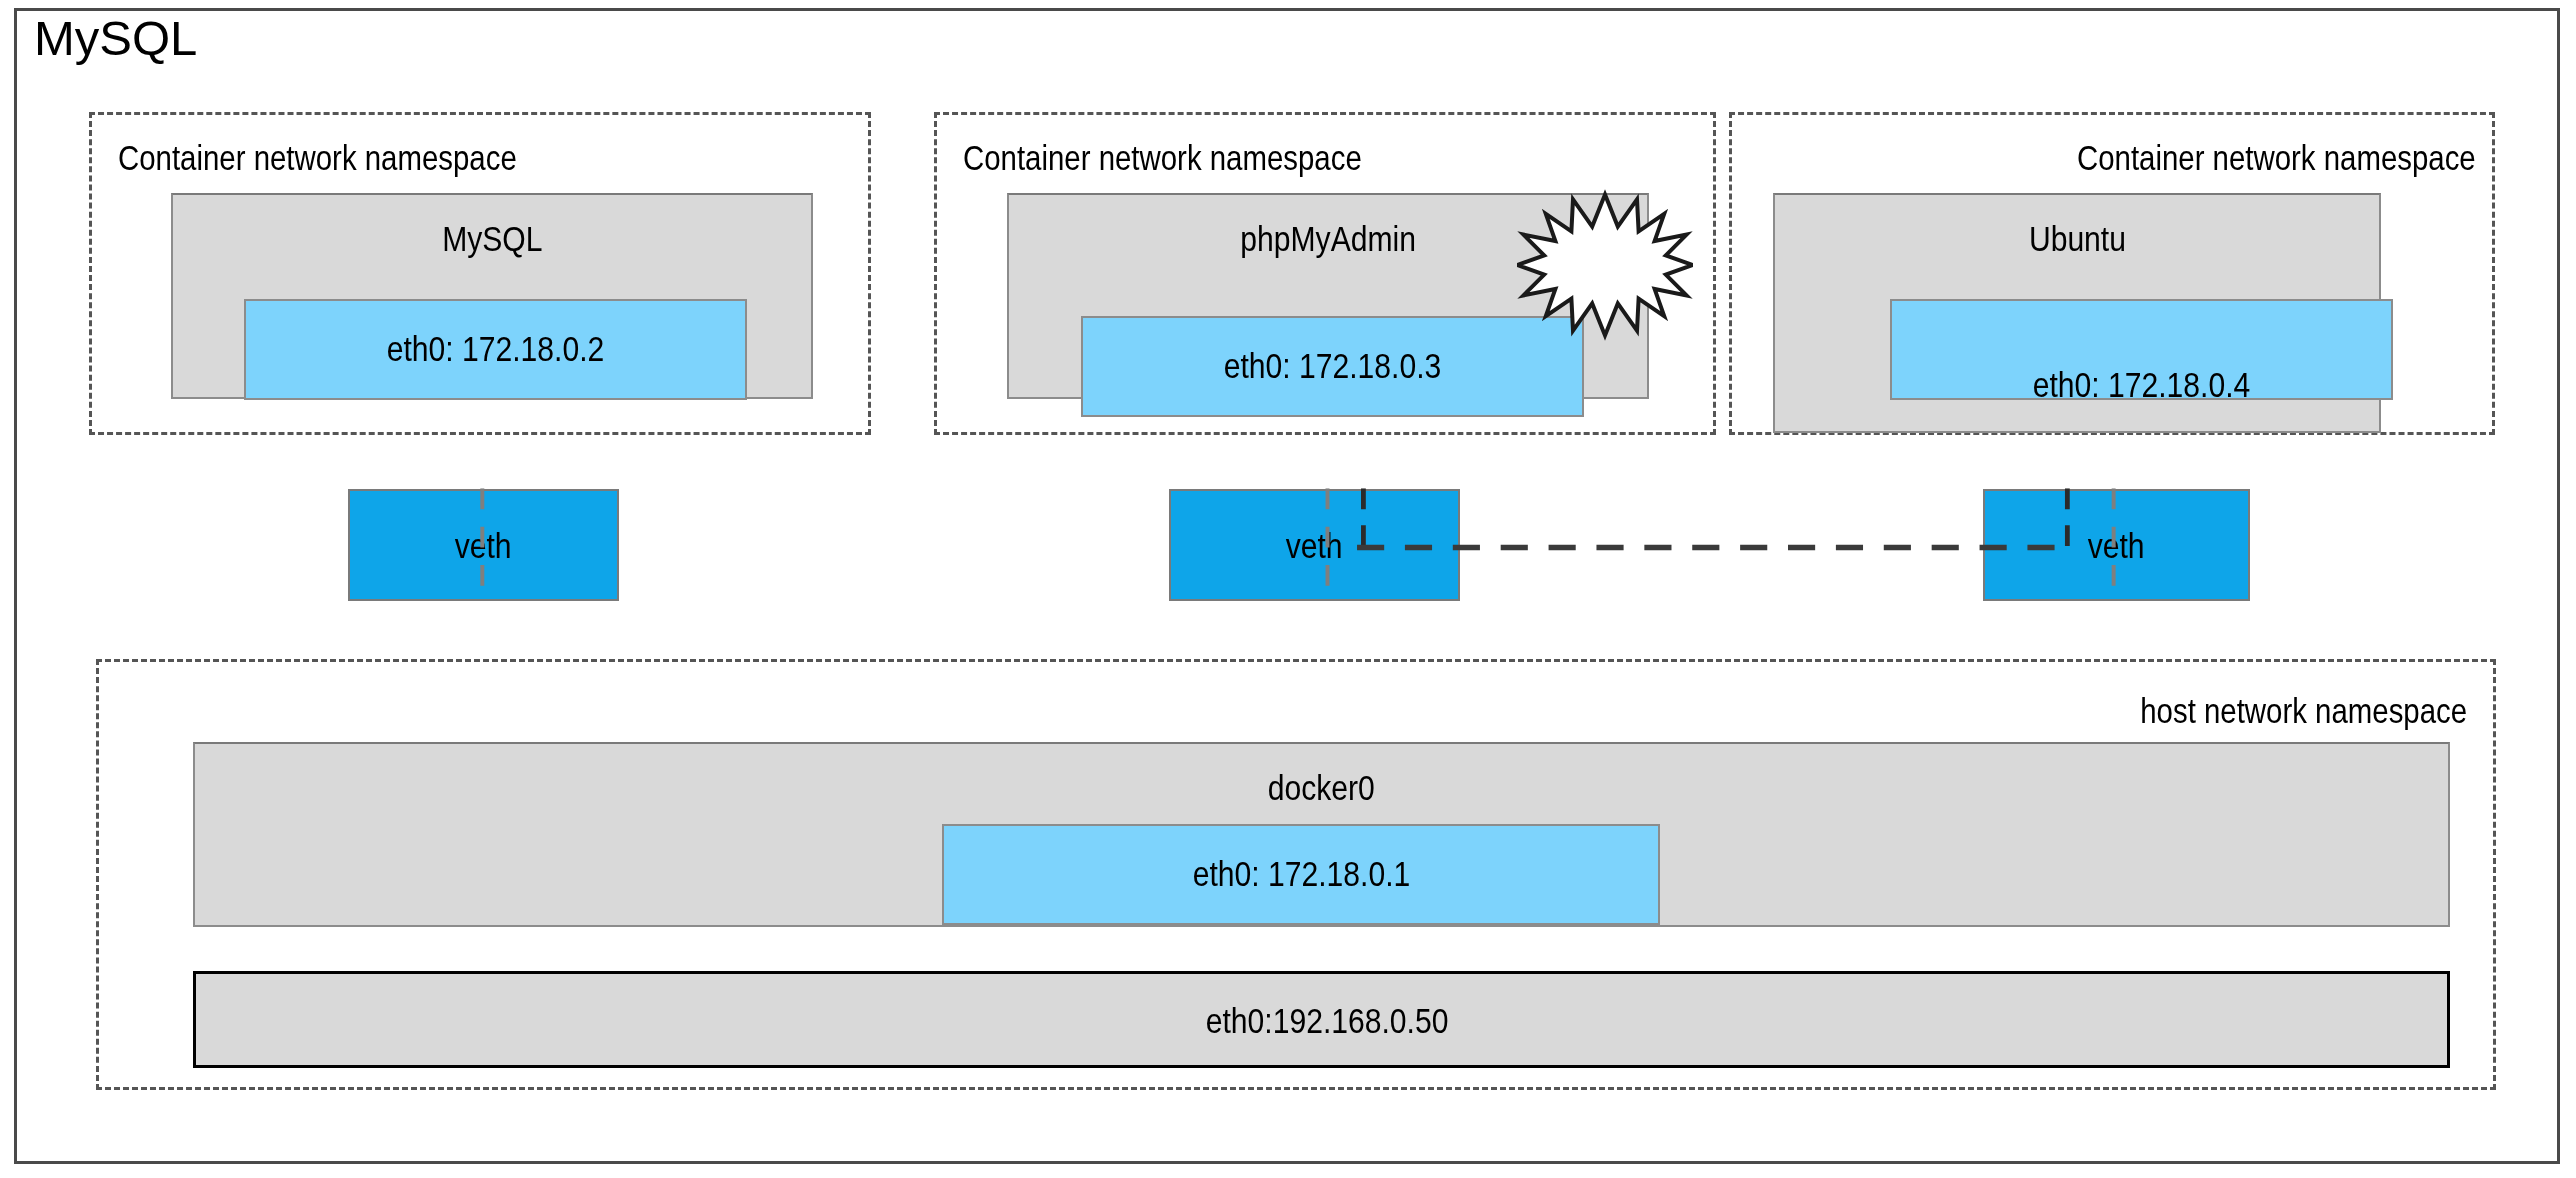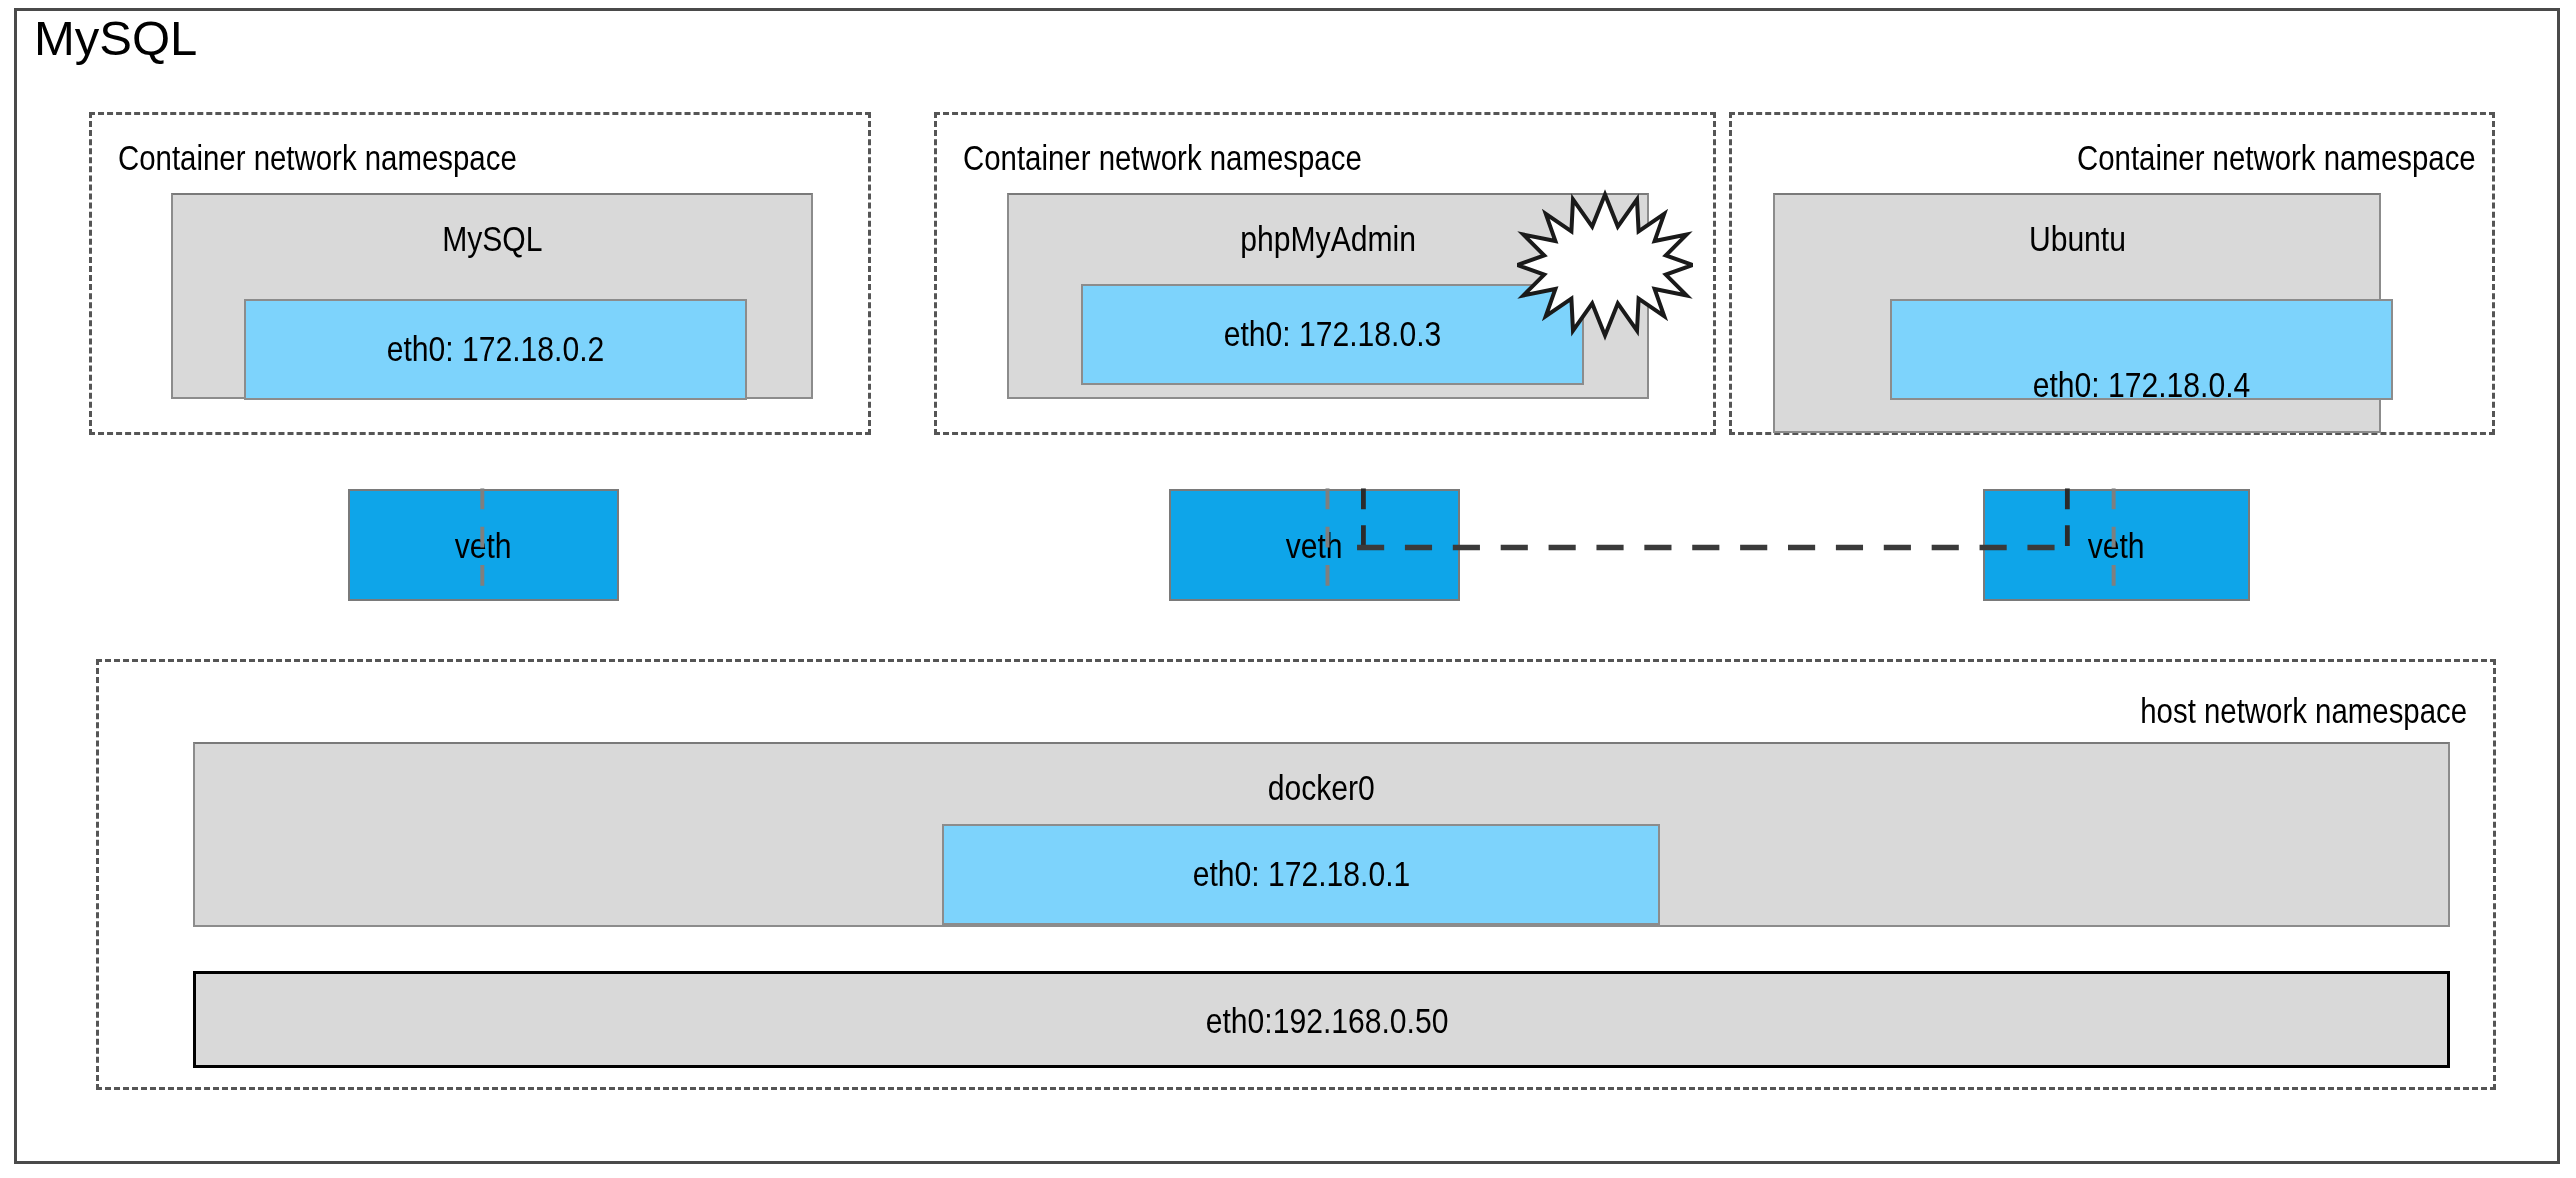--- a/index.html
+++ b/index.html
@@ -170,21 +170,21 @@
   </div>
 
   <div class="ns-box" style="left:934px; top:112px; width:782px; height:323px;"></div>
   <div class="ns-label left" style="left:963px; top:140px;">Container network namespace</div>
 
   <div class="gbox" style="left:1007px; top:193px; width:642px; height:206px;">
     <div class="gbox-title" style="top:25.5px;text-decoration:underline;">
       <span>phpMyAdmin</span>
     </div>
   </div>
-  <div class="wbox" style="left:1081px; top:284px; width:503px; height:101px;">
+  <div class="wbox" style="left:1081px; top:316px; width:503px; height:101px;">
     <div class="wbox-text" style="top:30px;">
       <span>eth0: 172.18.0.3</span>
     </div>
   </div>
 
   <svg class="burst" style="left:1517px; top:185px; width:176px; height:160px;" viewBox="0 0 220 200" xmlns="http://www.w3.org/2000/svg">
     <polygon points="110,12 126,52 150,18 152,58 184,36 172,70 212,62 186,88
                      220,100 186,112 212,138 172,130 184,164 152,142 150,182
                      126,148 110,188 94,148 70,182 68,142 36,164 48,130 8,138
                      34,112 0,100 34,88 8,62 48,70 36,36 68,58 70,18 94,52" fill="#ffffff" stroke="#1a1a1a" stroke-width="5" stroke-linejoin="miter"></polygon>

